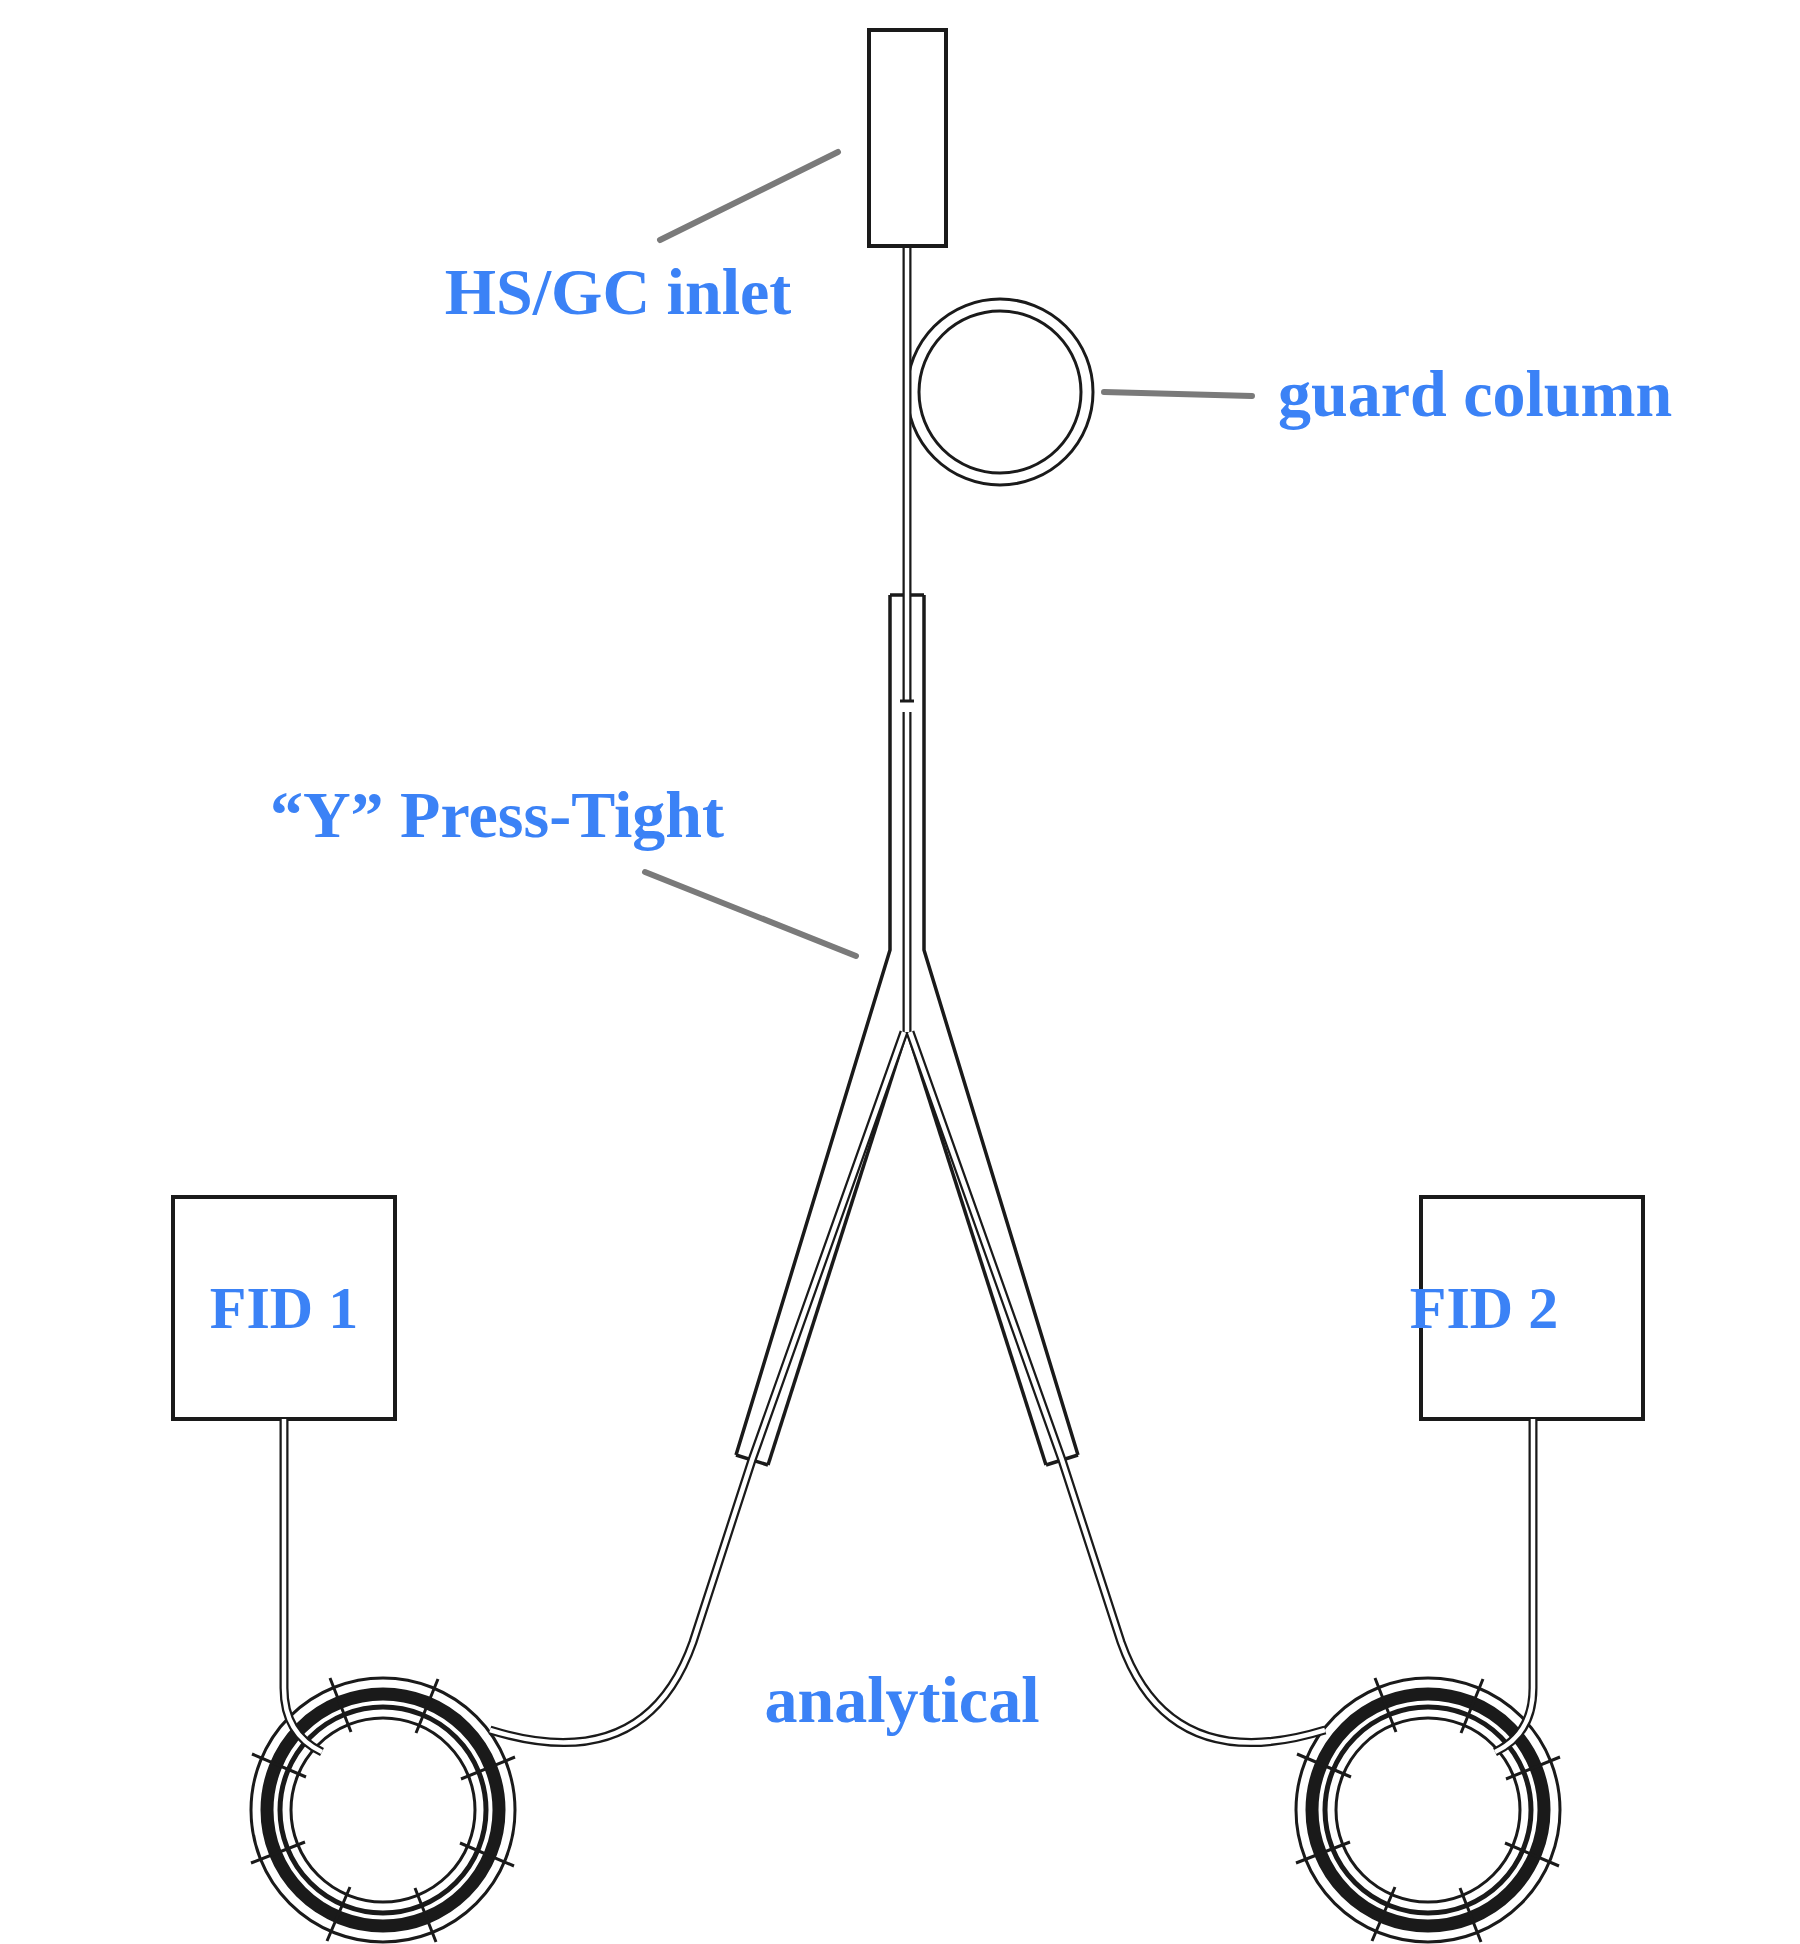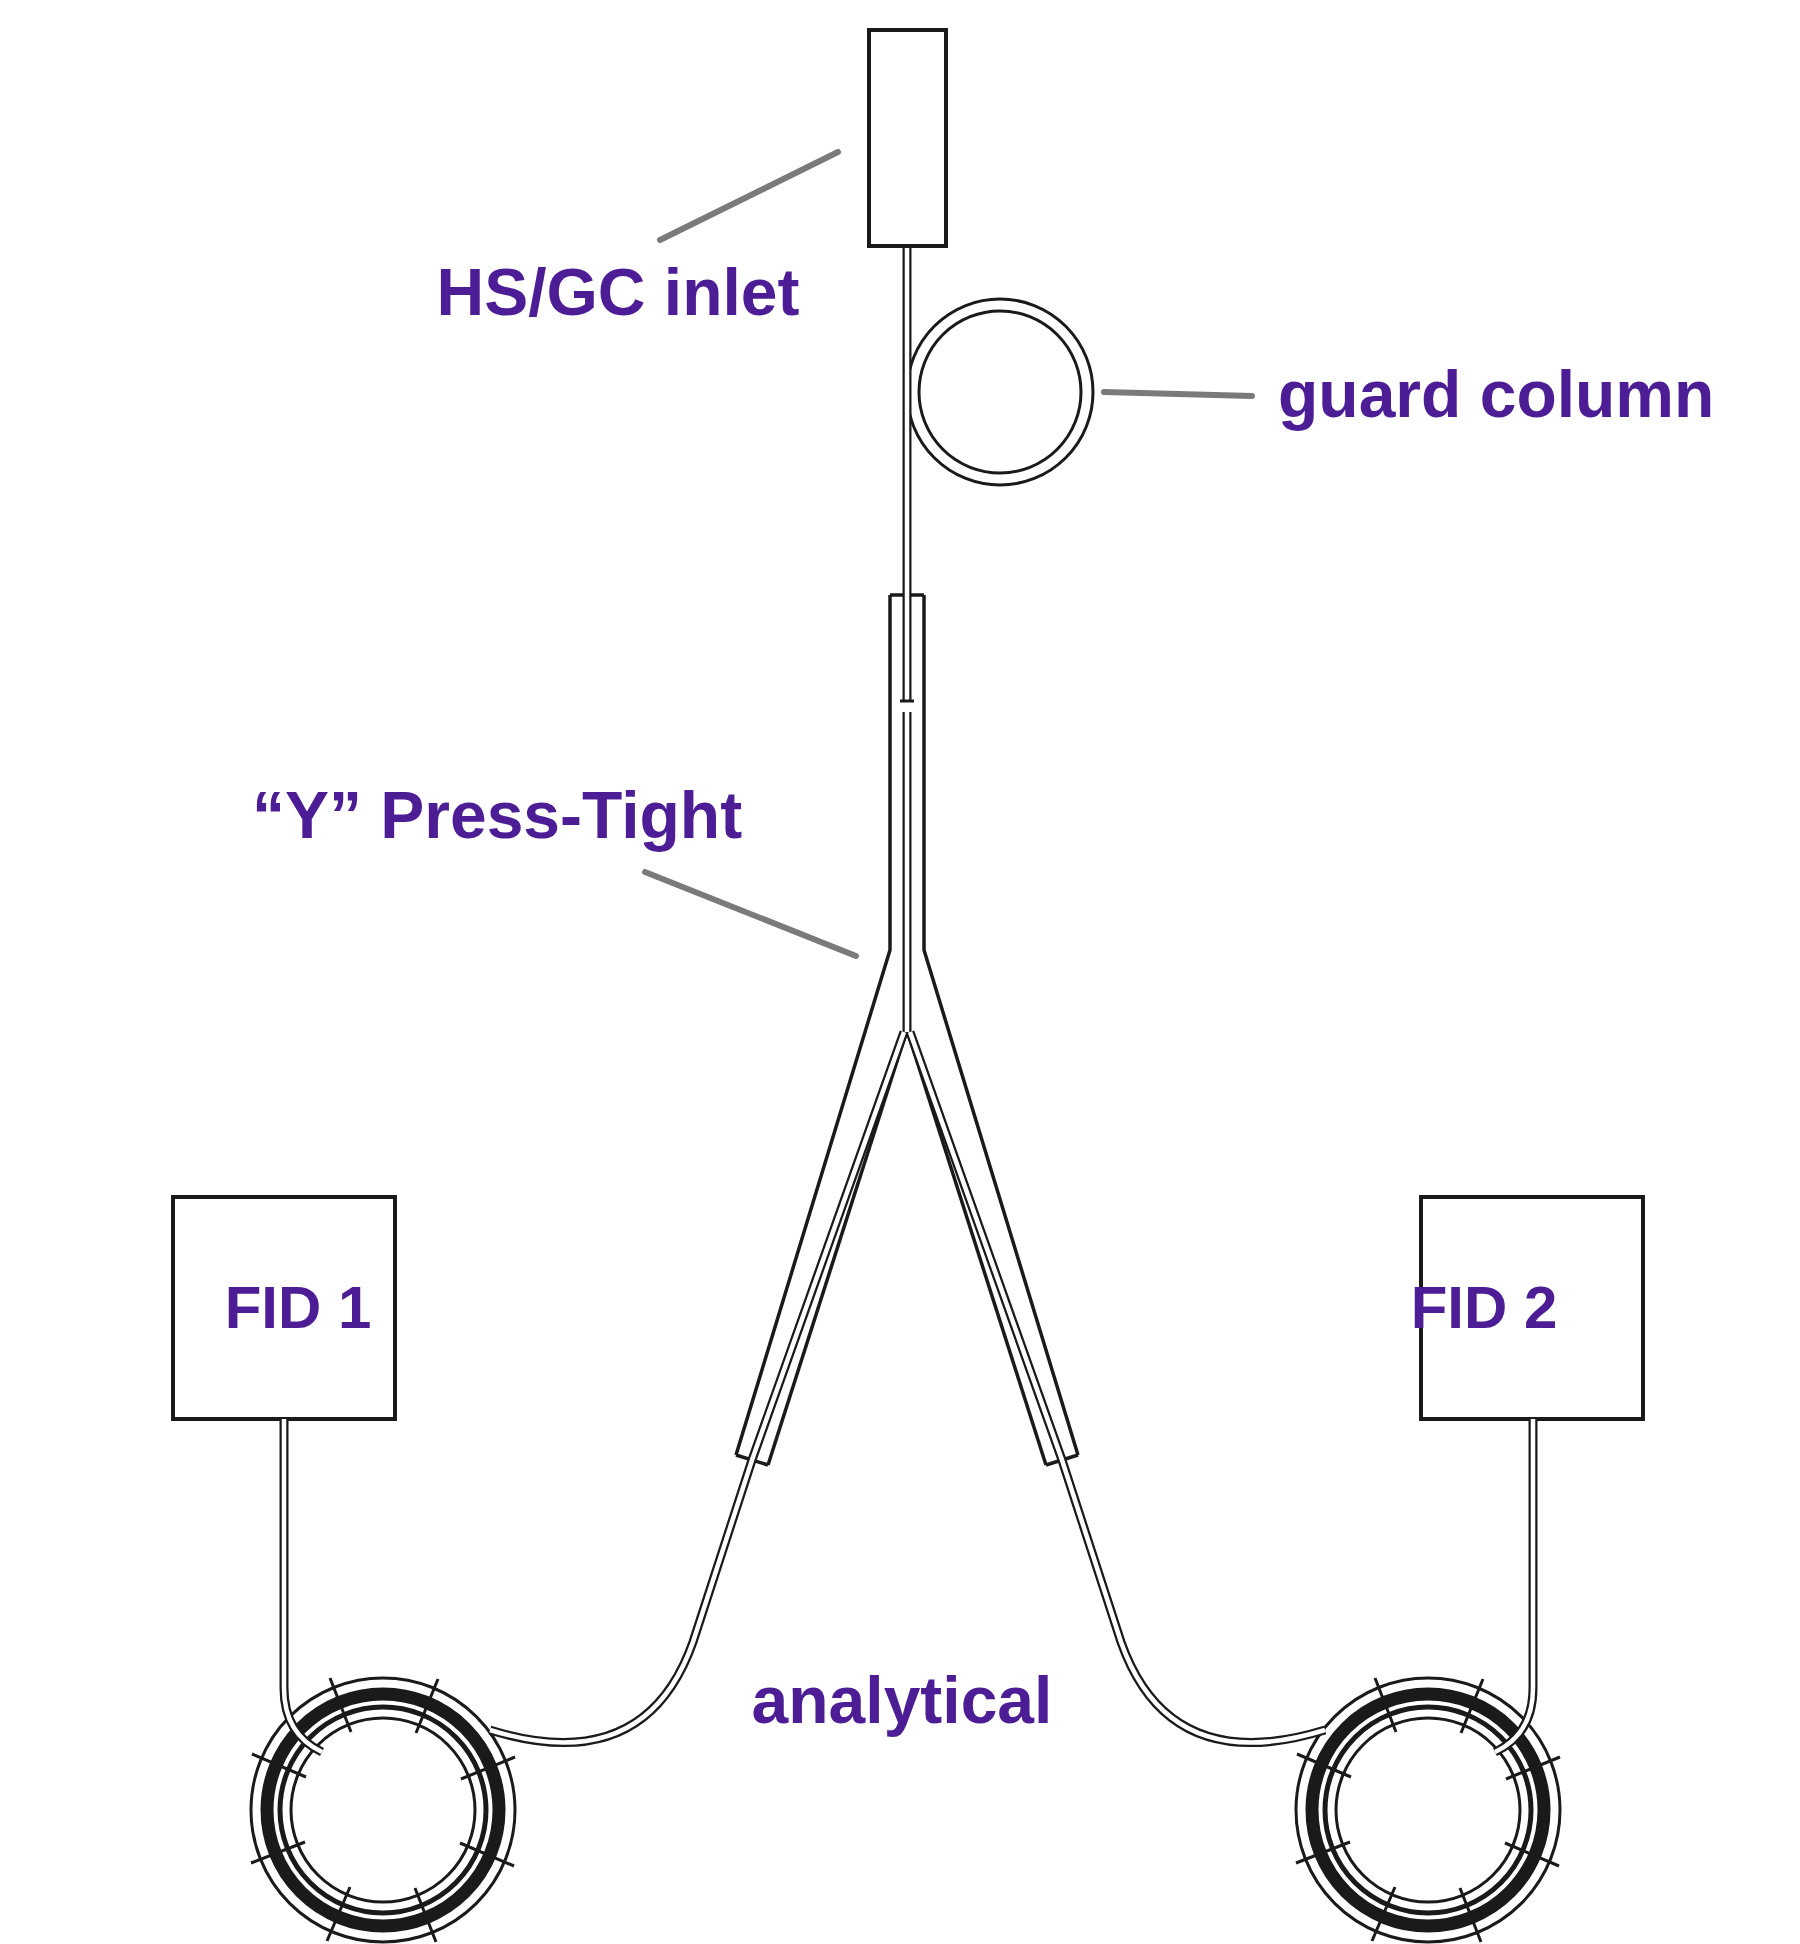--- a/index.html
+++ b/index.html
@@ -28,26 +28,27 @@
   .mid      { fill: none; stroke: #1a1a1a; stroke-width: 5; }
   .heavy    { fill: none; stroke: #1a1a1a; stroke-width: 13; }
   .box      { fill: #ffffff; stroke: #1a1a1a; stroke-width: 4; }
   .tube-outer { fill: none; stroke: #1a1a1a; stroke-width: 9; }
   .tube-inner { fill: none; stroke: #ffffff; stroke-width: 4.5; }
   .leader   { fill: none; stroke: #7a7a7a; stroke-width: 6; stroke-linecap: round; }
   
   .label {
     position: absolute;
     transform: translate(-50%, -50%);
-    color: #4c1d95;
+    color: #3b82f6;
     font-weight: 600;
     font-size: 66px;
     line-height: 1.1;
     white-space: nowrap;
     text-align: center;
+    font-family: Liberation Serif, serif;
   }
   .label.left-anchored {
     transform: translate(0, -50%);
     text-align: right;
   }
   .label.fid {
     font-size: 60px;
   }
   .label.multiline span { display: block; margin-top: 32px; }
 </style>
@@ -132,21 +133,21 @@
     <path class="leader" d="M1104,392 L1252,396"></path>
     <path class="leader" d="M645,872 L856,956"></path>
   </svg>
 
   <div class="label" style="left:618px; top:292px;">HS/GC inlet</div>
 
   <div class="label left-anchored" style="left:1278px; top:394px;">guard column</div>
 
   <div class="label" style="left:497px; top:815px;">“Y” Press-Tight</div>
 
-  <div class="label fid" style="left:284px; top:1308px;margin-left:14px;">FID 1</div>
+  <div class="label fid" style="left:284px; top:1308px;">FID 1</div>
 
   <div class="label fid" style="left:1484px; top:1308px;">FID 2</div>
 
   <div class="label multiline" style="left:902px; top:1684px;">
     <span>analytical</span>
   </div>
 
 </div>
 
 </body></html>

